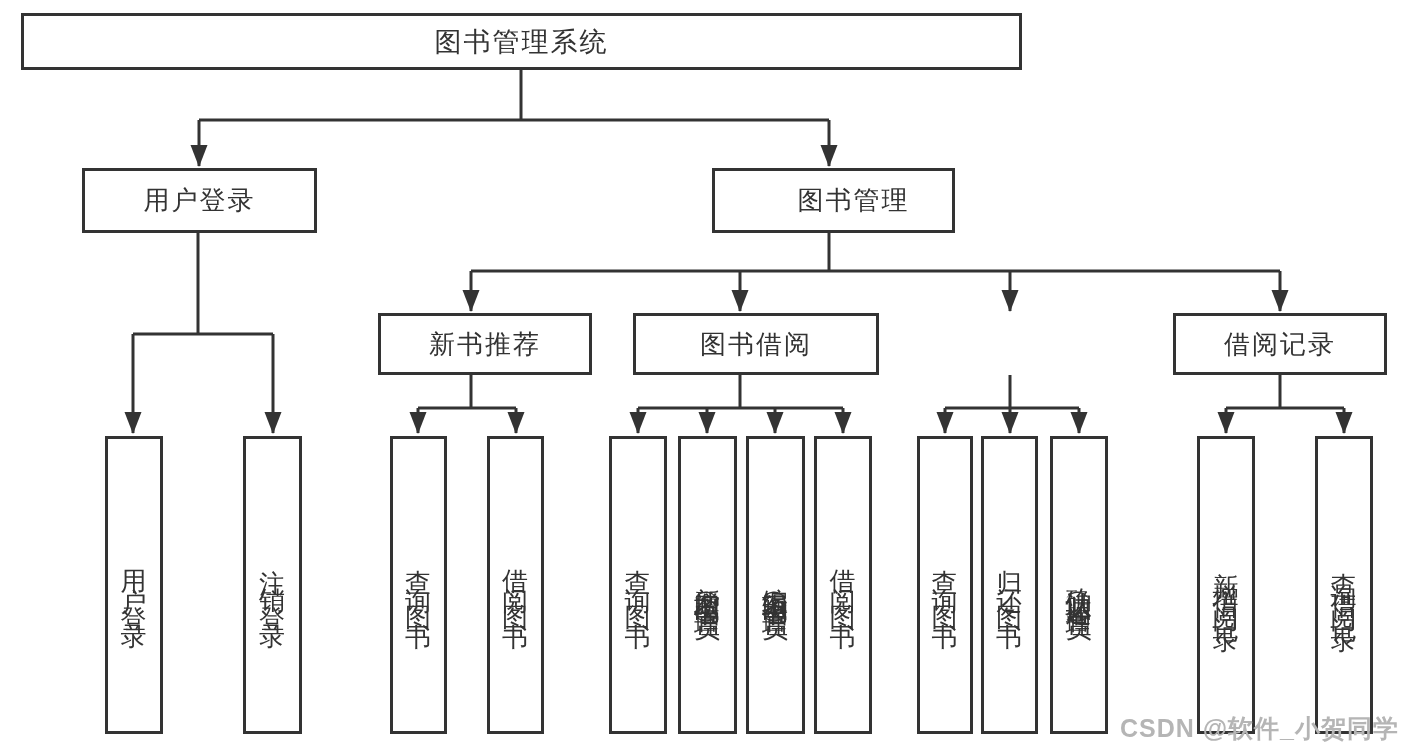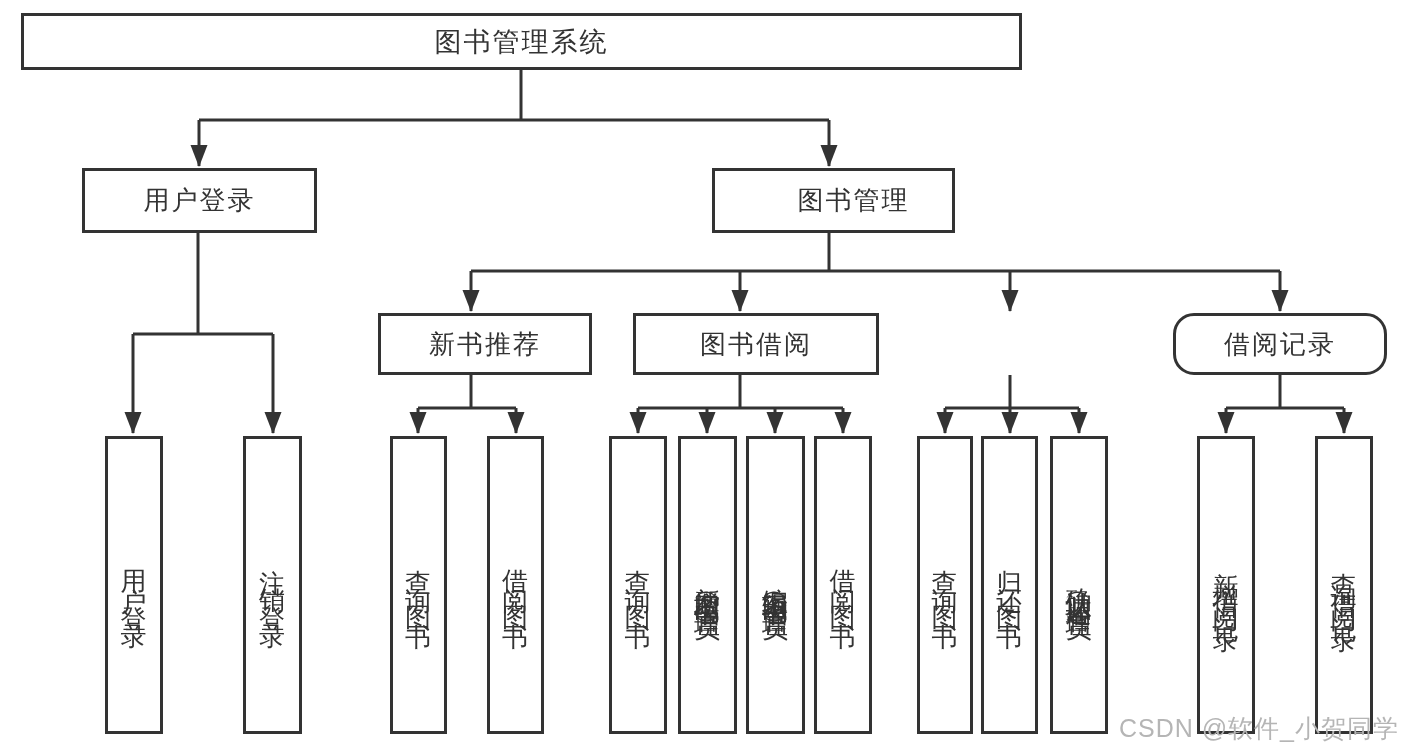--- a/index.html
+++ b/index.html
@@ -51,20 +51,21 @@
   .v-tight { letter-spacing: 4px; }
   #watermark {
     position: absolute;
     right: 6px;
     bottom: 2px;
     z-index: 3;
     color: var(--wm-color, #b5b5b5);
     font-size: 25px;
     letter-spacing: 1px;
     white-space: nowrap;
+    font-weight: bold;
   }
 </style>
 </head>
 <body>
 
 <div id="stage">
 
   <svg id="connectors" viewBox="0 0 1405 747" xmlns="http://www.w3.org/2000/svg">
     <defs>
       <marker id="arrow" markerUnits="userSpaceOnUse" markerWidth="24" markerHeight="18" refX="21" refY="8.5" orient="auto">
@@ -125,21 +126,21 @@
   <div class="box" style="left:712px; top:168px; width:243px; height:65px;padding-left:40px;">
     <span class="hlabel">图书管理</span>
   </div>
 
   <div class="box" style="left:364px; top:313px; width:214px; height:62px;margin-left:14px;">
     <span class="hlabel">新书推荐</span>
   </div>
   <div class="box" style="left:633px; top:313px; width:246px; height:62px;">
     <span class="hlabel">图书借阅</span>
   </div>
-  <div class="box" style="left:1173px; top:313px; width:214px; height:62px;border-radius:21px;">
+  <div class="box" style="left:1173px; top:313px; width:214px; height:62px;">
     <span class="hlabel">借阅记录</span>
   </div>
 
   <div class="box" style="left:105px; top:436px; width:58px; height:298px;">
     <span class="vlabel v-loose">用户登录</span>
   </div>
   <div class="box" style="left:243px; top:436px; width:59px; height:298px;">
     <span class="vlabel v-loose">注销登录</span>
   </div>
 

